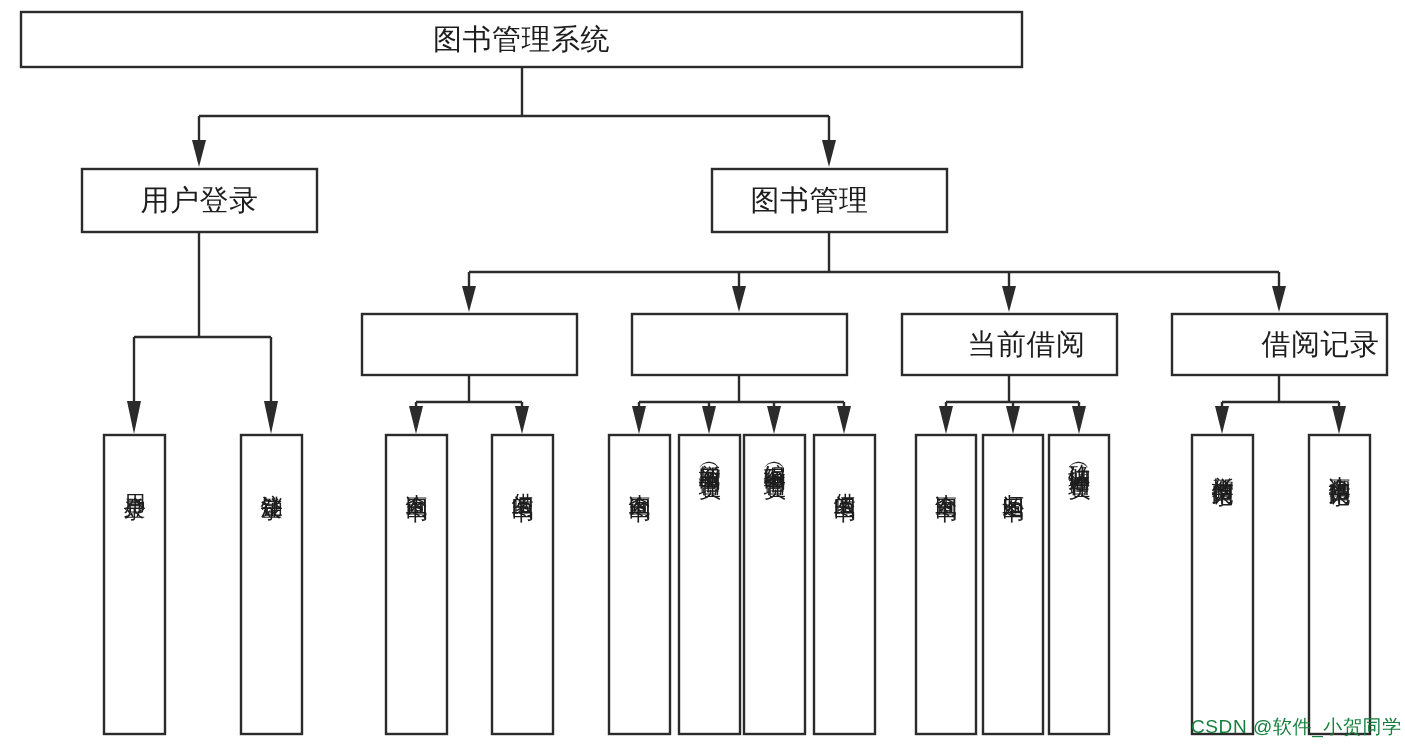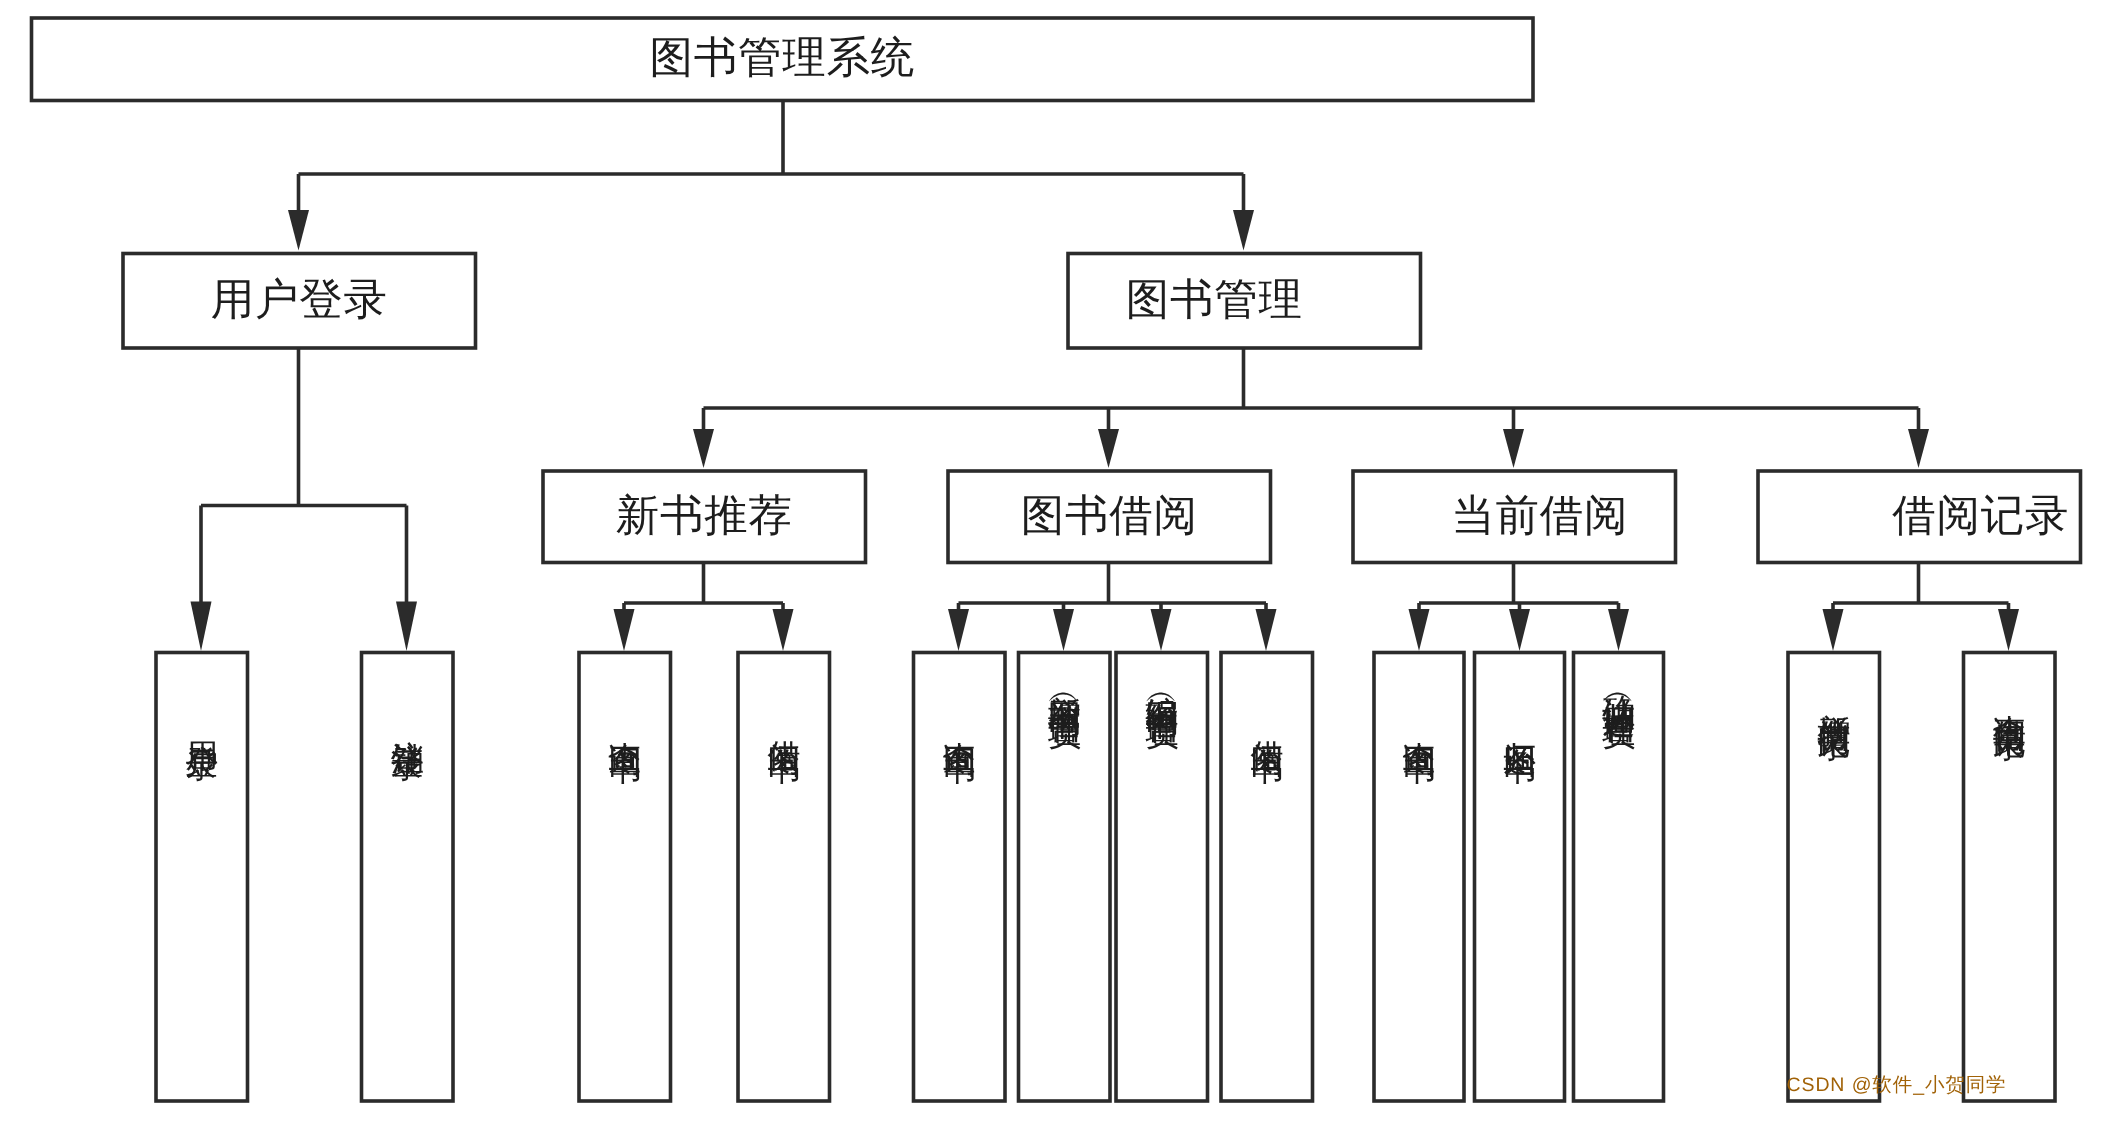--- a/index.html
+++ b/index.html
@@ -62,22 +62,22 @@
     font-size: 22px;
     line-height: 1.02;
     letter-spacing: 2.2px;
     align-items: center;
     justify-content: flex-start;
     padding-top: 6px;
     box-sizing: border-box;
   }
   .watermark {
     position: absolute;
-    color: #a16207;
-    font-size: 13px;
+    color: #15803d;
+    font-size: 19px;
     letter-spacing: 0.6px;
     white-space: nowrap;
     user-select: none;
   }
 </style>
 </head>
 <body>
 
 <div id="diagram-root">
 
@@ -170,22 +170,20 @@
 
     <rect class="node-rect" x="1192" y="435" width="61" height="299"></rect>
     <rect class="node-rect" x="1309" y="435" width="61" height="299"></rect>
   </svg>
 
   <div class="node-label horiz" style="left:21px; top:12px; width:1001px; height:55px;">图书管理系统</div>
 
   <div class="node-label horiz" style="left:82px; top:169px; width:235px; height:63px;">用户登录</div>
   <div class="node-label horiz" style="left:712px; top:169px; width:195px; height:63px;">图书管理</div>
 
-  <div class="node-label horiz" style="left:362px; top:314px; width:215px; height:61px;">新书推荐</div>
-  <div class="node-label horiz" style="left:632px; top:314px; width:215px; height:61px;">图书借阅</div>
   <div class="node-label horiz" style="left:902px; top:314px; width:215px; height:61px;margin-left:17px;">当前借阅</div>
   <div class="node-label horiz" style="left:1172px; top:314px; width:215px; height:61px;padding-left:41px;">借阅记录</div>
 
   <div class="node-label vert" style="left:104px; top:470px; width:61px; height:230px;">用户登录</div>
   <div class="node-label vert" style="left:241px; top:470px; width:61px; height:230px;">注销登录</div>
 
   <div class="node-label vert" style="left:386px; top:470px; width:61px; height:230px;">查询图书</div>
   <div class="node-label vert" style="left:492px; top:470px; width:61px; height:230px;">借阅图书</div>
 
   <div class="node-label vert" style="left:609px; top:470px; width:61px; height:230px;">查询图书</div>

